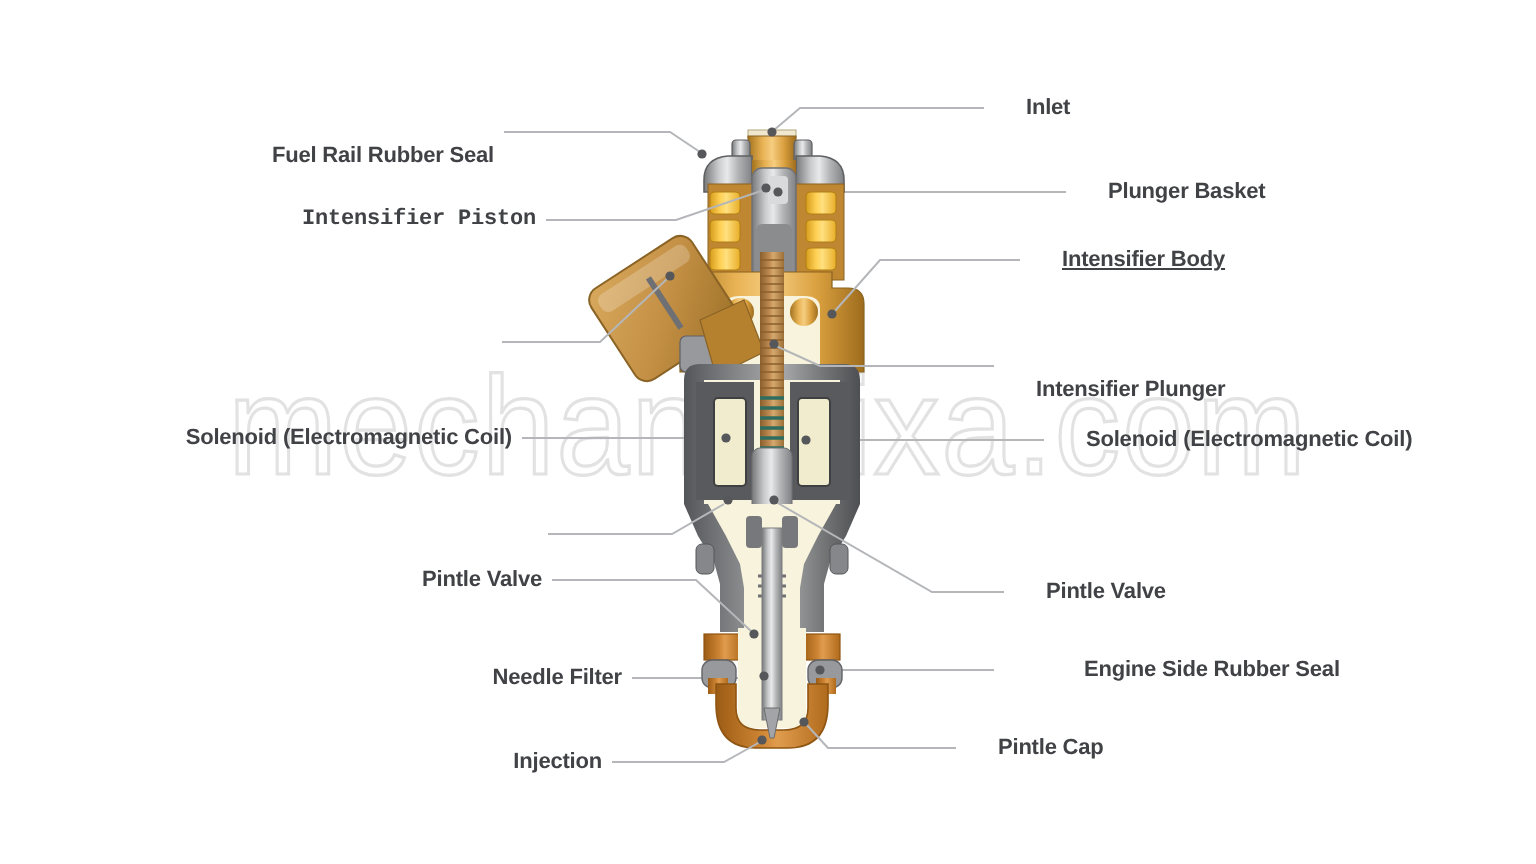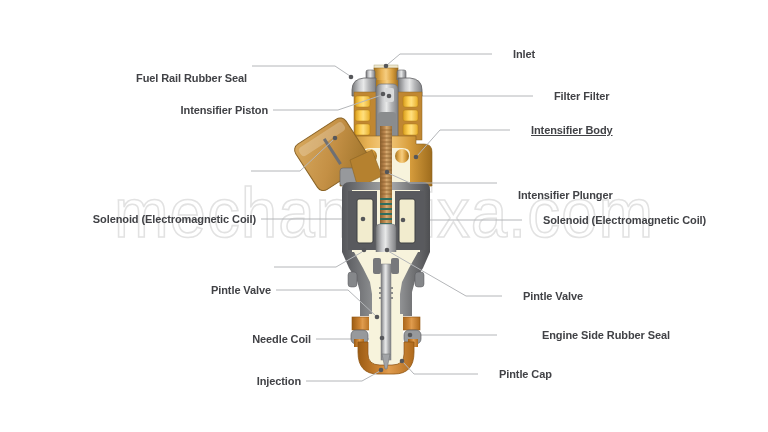--- a/index.html
+++ b/index.html
@@ -184,28 +184,28 @@
       <circle cx="416" cy="157" r="2.3"></circle>
         <circle cx="387" cy="172" r="2.3"></circle>
       <circle cx="403" cy="220" r="2.3"></circle>
         <circle cx="387" cy="250" r="2.3"></circle>
       <circle cx="410" cy="335" r="2.3"></circle>
         <circle cx="402" cy="361" r="2.3"></circle>
     </g>
   </svg>
 
   <div class="lbl left" style="right:521px;top:59px;margin-top:12px;">Fuel Rail Rubber Seal</div>
-  <div class="lbl left" style="right:500px;top:103px;">Intensifier Piston</div>
+  <div class="lbl left" style="right:500px;top:103px;font-family:Liberation Mono, monospace;">Intensifier Piston</div>
   <div class="lbl left" style="right:512px;top:212px;">Solenoid (Electromagnetic Coil)</div>
   <div class="lbl left" style="right:497px;top:283px;">Pintle Valve</div>
-  <div class="lbl left" style="right:457px;top:332px;">Needle Coil</div>
+  <div class="lbl left" style="right:457px;top:332px;">Needle Filter</div>
   <div class="lbl left" style="right:467px;top:374px;padding-left:16px;">Injection</div>
 
   <div class="lbl right" style="left:496px;top:47px;">Inlet</div>
-  <div class="lbl right" style="left:537px;top:89px;">Filter Filter</div>
+  <div class="lbl right" style="left:537px;top:89px;">Plunger Basket</div>
   <div class="lbl right" style="left:514px;top:123px;text-decoration:underline;">Intensifier Body</div>
   <div class="lbl right" style="left:501px;top:188px;">Intensifier Plunger</div>
   <div class="lbl right" style="left:526px;top:213px;">Solenoid (Electromagnetic Coil)</div>
   <div class="lbl right" style="left:506px;top:289px;">Pintle Valve</div>
   <div class="lbl right" style="left:501px;top:328px;padding-left:24px;">Engine Side Rubber Seal</div>
   <div class="lbl right" style="left:482px;top:367px;">Pintle Cap</div>
 
 </div>
 
 </body></html>

